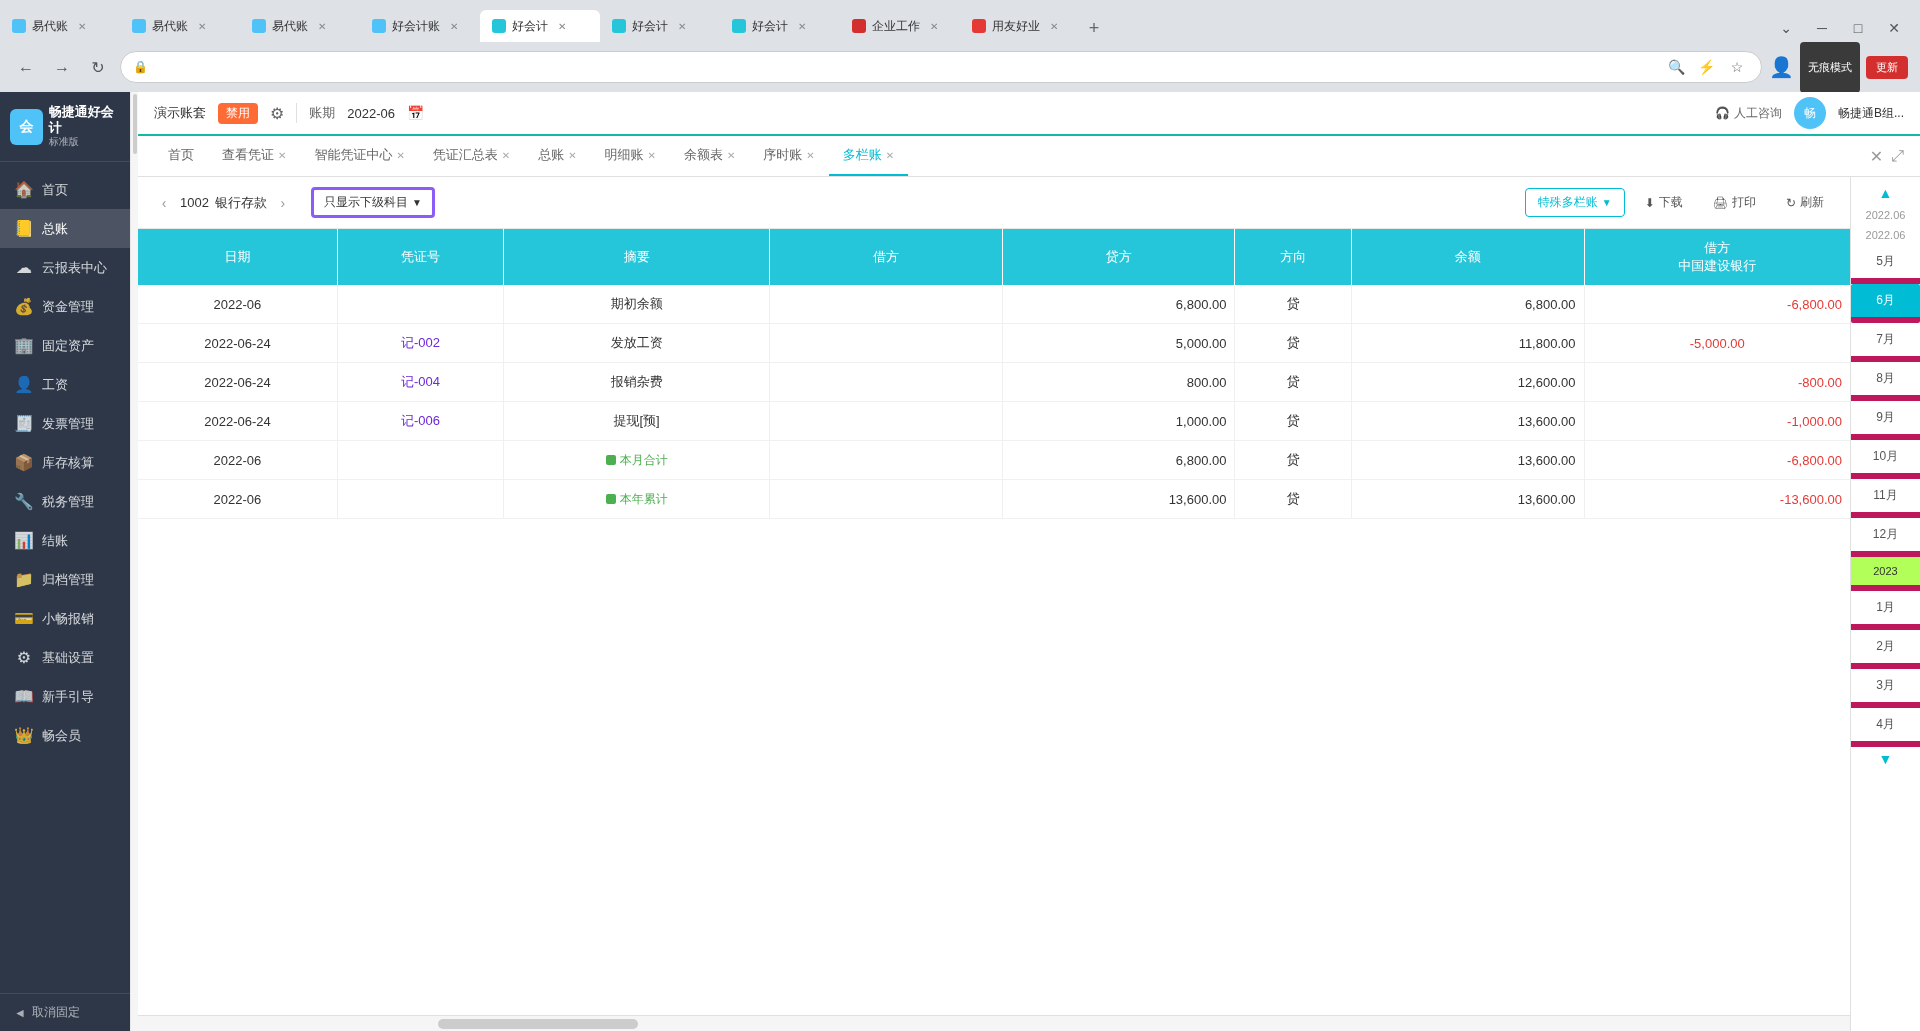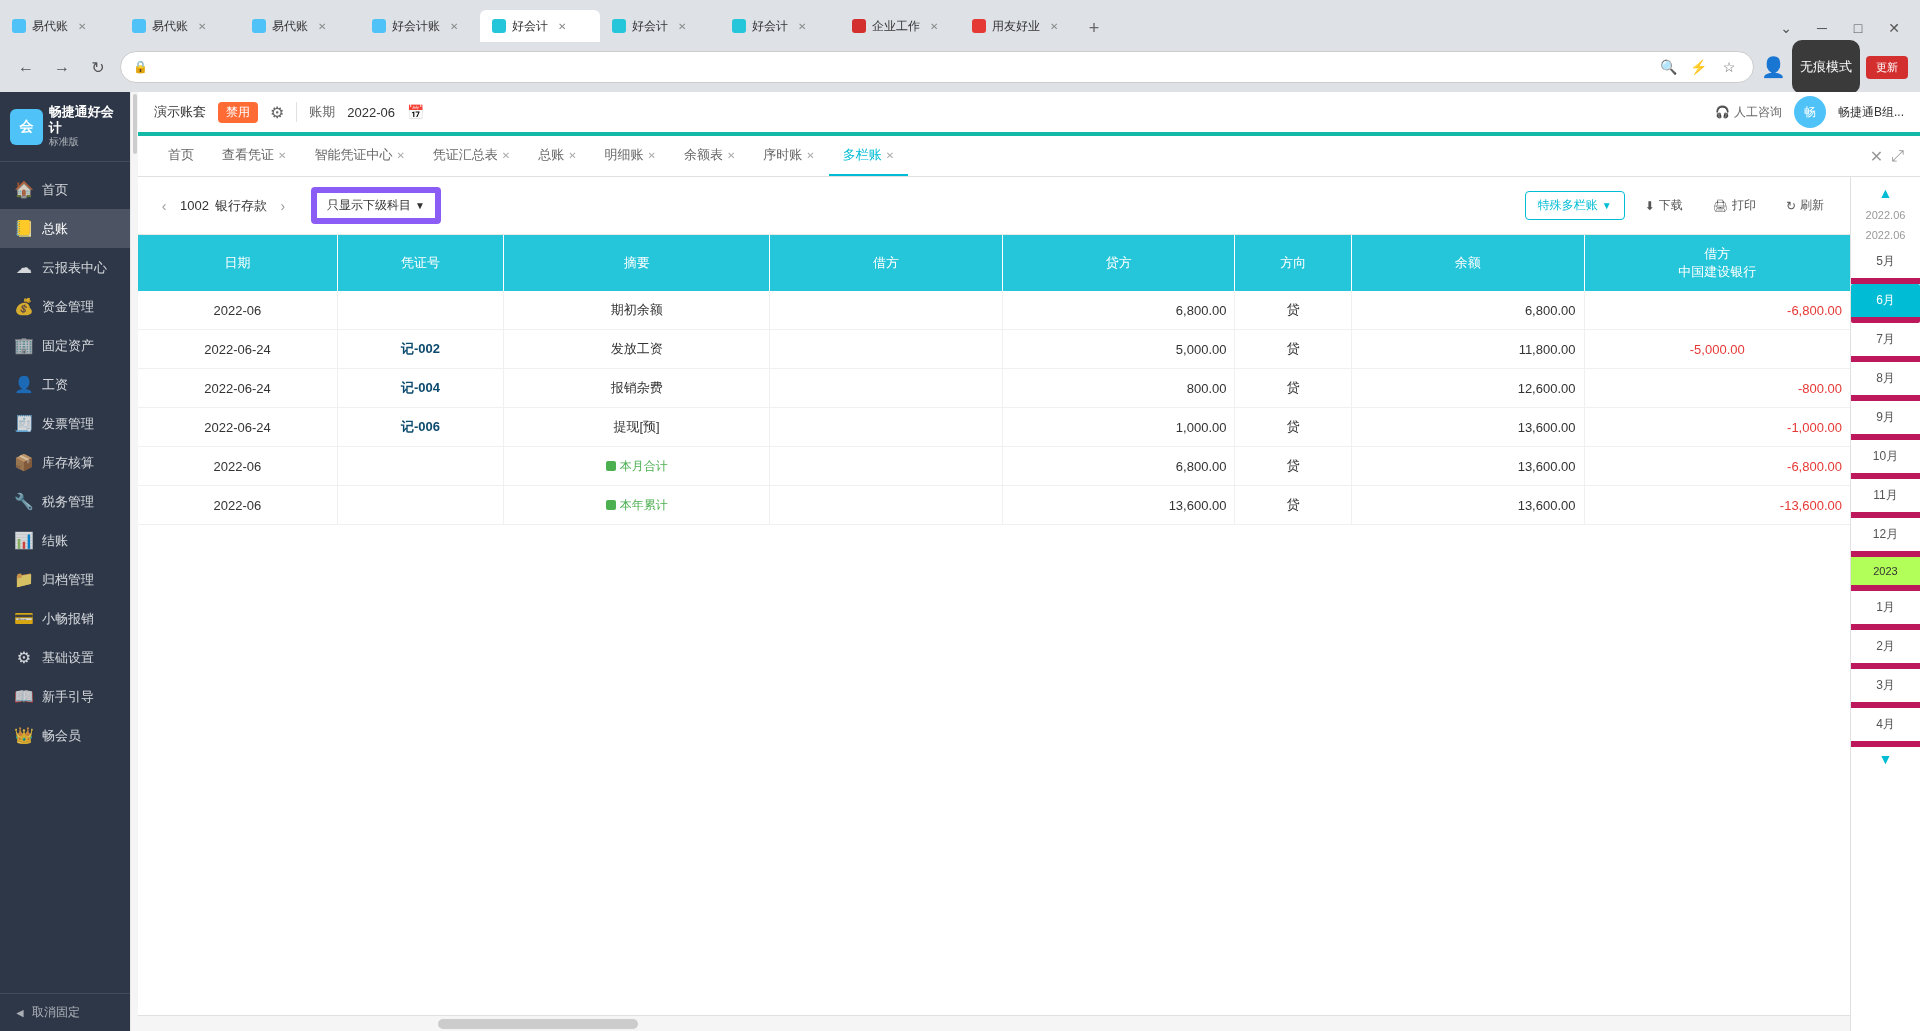--- a/index.html
+++ b/index.html
@@ -16,21 +16,21 @@
     .browser-btn { width: 28px; height: 28px; display: flex; align-items: center; justify-content: center; font-size: 14px; color: #555; cursor: pointer; }
     .browser-btn.close-btn { color: #555; }
     
     .address-bar { display: flex; align-items: center; padding: 6px 12px; height: 50px; background: #dee1e6; gap: 8px; }
     .nav-btn { width: 28px; height: 28px; display: flex; align-items: center; justify-content: center; font-size: 16px; color: #555; cursor: pointer; border-radius: 50%; }
     .url-box { flex: 1; height: 32px; background: #fff; border-radius: 16px; display: flex; align-items: center; padding: 0 12px; font-size: 12px; color: #333; border: 1px solid #ccc; }
     .url-box span { flex: 1; overflow: hidden; text-overflow: ellipsis; white-space: nowrap; }
     .url-icons { display: flex; align-items: center; gap: 6px; }
     .url-icon-btn { width: 24px; height: 24px; display: flex; align-items: center; justify-content: center; font-size: 14px; color: #666; cursor: pointer; }
     .browser-right-controls { display: flex; align-items: center; gap: 6px; }
-    .incognito-btn { background: #3a3a3a; color: #fff; border-radius: 10px; padding: 18px 8px; font-size: 13px; cursor: pointer; }
+    .incognito-btn { background: #3a3a3a; color: #fff; border-radius: 4px; padding: 18px 8px; font-size: 11px; cursor: pointer; }
     .update-btn { background: #d32f2f; color: #fff; border-radius: 4px; padding: 4px 10px; font-size: 11px; cursor: pointer; }
 
     
     .app-layout { display: flex; height: calc(1031px - 92px); }
 
     
     .sidebar { width: 130px; background: #2d3748; color: #fff; display: flex; flex-direction: column; flex-shrink: 0; }
     .sidebar-logo { padding: 12px 10px; border-bottom: 1px solid rgba(255,255,255,0.1); }
     .logo-box { display: flex; align-items: center; gap: 6px; }
     .logo-icon { width: 36px; height: 36px; background: #4fc3f7; border-radius: 6px; display: flex; align-items: center; justify-content: center; font-size: 14px; color: #fff; font-weight: bold; }
@@ -42,21 +42,21 @@
     .nav-item.active { background: rgba(255,255,255,0.15); color: #fff; }
     .nav-item-icon { font-size: 16px; width: 20px; text-align: center; }
     
     .sidebar-bottom { padding: 10px 14px; border-top: 1px solid rgba(255,255,255,0.1); }
     .unpin-btn { display: flex; align-items: center; gap: 6px; color: rgba(255,255,255,0.6); font-size: 12px; cursor: pointer; }
 
     
     .main-content { flex: 1; display: flex; flex-direction: column; background: #f0f2f5; overflow: hidden; }
 
     
-    .app-header { background: #fff; padding: 0 16px; height: 44px; display: flex; align-items: center; gap: 12px; border-bottom: 4px solid #14b8a6; flex-shrink: 0; }
+    .app-header { background: #fff; padding: 0 16px; height: 44px; display: flex; align-items: center; gap: 12px; border-bottom: 2px solid #14b8a6; flex-shrink: 0; }
     .demo-badge { background: #ff6b35; color: #fff; border-radius: 4px; padding: 2px 8px; font-size: 12px; }
     .gear-icon { color: #666; font-size: 16px; cursor: pointer; }
     .calendar-icon { color: #666; font-size: 14px; cursor: pointer; }
     .header-right { margin-left: auto; display: flex; align-items: center; gap: 12px; }
     .consult-btn { display: flex; align-items: center; gap: 4px; font-size: 12px; color: #666; cursor: pointer; }
     .user-avatar { width: 32px; height: 32px; background: #4fc3f7; border-radius: 50%; display: flex; align-items: center; justify-content: center; font-size: 12px; color: #fff; cursor: pointer; }
     .user-name { font-size: 12px; color: #333; cursor: pointer; }
 
     
     .page-tabs { background: #fff; display: flex; align-items: center; border-bottom: 1px solid #e0e0e0; flex-shrink: 0; padding: 0 16px; }
@@ -70,35 +70,35 @@
     
     .content-area { flex: 1; display: flex; overflow: hidden; }
     .ledger-panel { flex: 1; background: #fff; display: flex; flex-direction: column; overflow: hidden; margin: 0; }
 
     
     .ledger-toolbar { display: flex; align-items: center; padding: 10px 16px; border-bottom: 1px solid #e8e8e8; gap: 10px; flex-shrink: 0; }
     .subject-nav { display: flex; align-items: center; gap: 6px; }
     .nav-arrow { width: 20px; height: 20px; display: flex; align-items: center; justify-content: center; color: #999; cursor: pointer; font-size: 14px; }
     .subject-code { font-size: 13px; color: #333; font-weight: 500; }
     .subject-name { font-size: 13px; color: #333; }
-    .filter-dropdown { display: flex; align-items: center; gap: 4px; border: 6px solid #8b5cf6; border-radius: 4px; padding: 4px 10px; font-size: 12px; color: #333; cursor: pointer; margin-left: 8px; }
+    .filter-dropdown { display: flex; align-items: center; gap: 4px; border: 3px solid #8b5cf6; border-radius: 4px; padding: 4px 10px; font-size: 12px; color: #333; cursor: pointer; margin-left: 8px; }
     .toolbar-right { margin-left: auto; display: flex; align-items: center; gap: 10px; }
     .special-multi-btn { border: 1px solid #00bcd4; color: #00bcd4; border-radius: 4px; padding: 5px 12px; font-size: 12px; cursor: pointer; display: flex; align-items: center; gap: 4px; }
     .download-btn, .print-btn, .refresh-btn { display: flex; align-items: center; gap: 4px; font-size: 12px; color: #555; cursor: pointer; padding: 5px 10px; }
 
     
     .ledger-table { flex: 1; overflow: auto; }
     table { width: 100%; border-collapse: collapse; table-layout: fixed; }
     thead { background: #26c6da; color: #fff; position: sticky; top: 0; z-index: 2; }
     thead th { padding: 10px 8px; text-align: center; font-size: 13px; font-weight: 500; border-right: 1px solid rgba(255,255,255,0.2); }
     thead th:last-child { border-right: none; }
     tbody tr { border-bottom: 1px solid #f0f0f0; }
     tbody td { padding: 10px 8px; font-size: 13px; color: #333; text-align: center; border-right: 1px solid #f0f0f0; }
     tbody td:last-child { border-right: none; }
-    .td-link { color: #0c4a6e; cursor: pointer; text-decoration: none; font-weight: bold; }
+    .td-link { color: #6d28d9; cursor: pointer; text-decoration: none; }
     .td-right { text-align: right; }
     .td-green { color: #4caf50; font-size: 12px; display: flex; align-items: center; gap: 4px; justify-content: center; }
     .green-dot { width: 10px; height: 10px; background: #4caf50; border-radius: 2px; display: inline-block; }
 
     
     .month-nav-panel { width: 70px; background: #fff; border-left: 1px solid #e0e0e0; display: flex; flex-direction: column; align-items: center; flex-shrink: 0; overflow-y: auto; padding: 4px 0; }
     .month-nav-scroll-up { width: 100%; display: flex; justify-content: center; padding: 4px 0; cursor: pointer; color: #00bcd4; font-size: 14px; }
     .month-nav-scroll-down { width: 100%; display: flex; justify-content: center; padding: 4px 0; cursor: pointer; color: #00bcd4; font-size: 14px; }
     .month-year-label { font-size: 11px; color: #999; text-align: center; padding: 4px 0; }
     .month-item { width: 100%; text-align: center; padding: 8px 4px; font-size: 12px; color: #555; cursor: pointer; border-bottom: 6px solid #be185d; }

